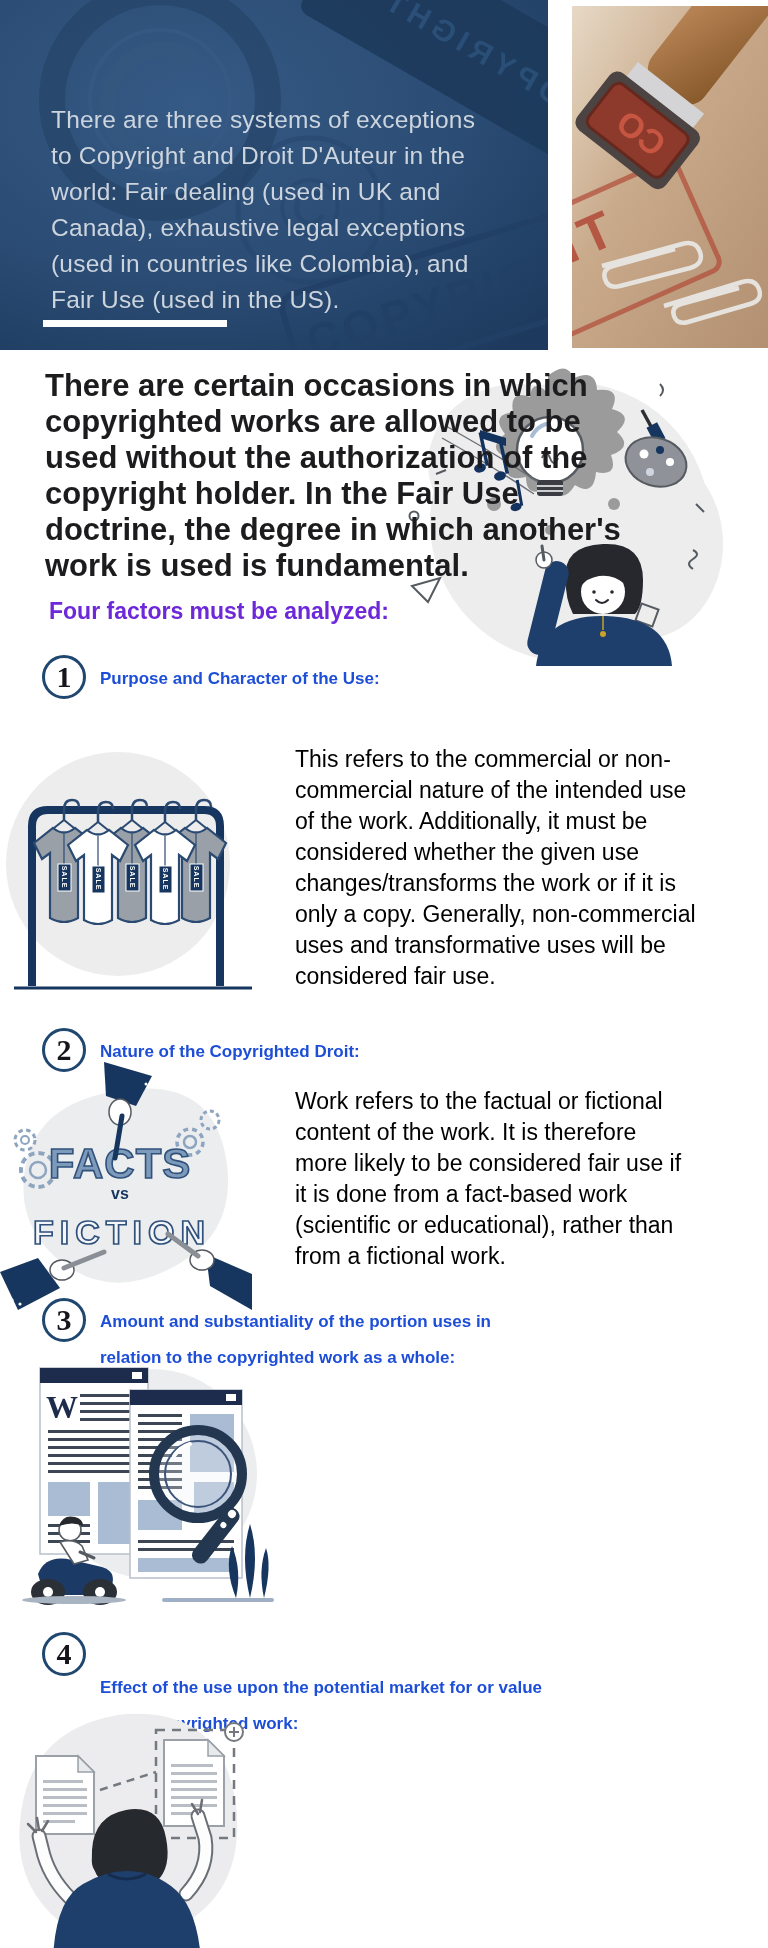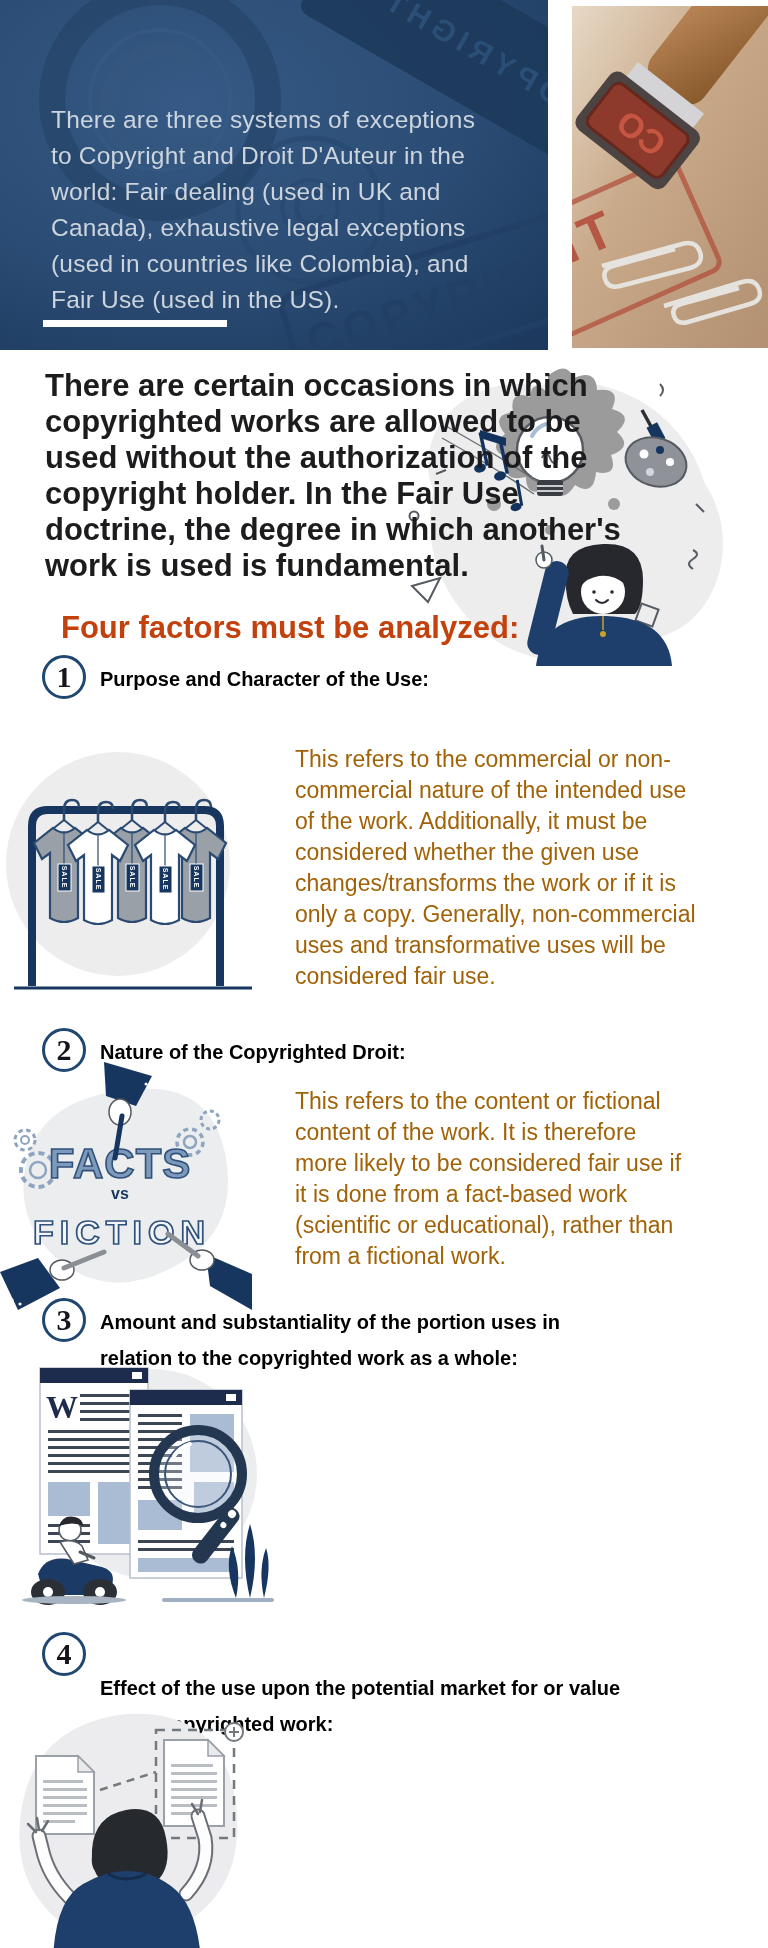--- a/index.html
+++ b/index.html
@@ -8,29 +8,29 @@
   
   .hero-left{position:absolute;left:0;top:0;width:548px;height:350px;background:#2b4c74;overflow:hidden;}
   .hero-left svg{position:absolute;left:0;top:0;}
   .hero-text{position:absolute;left:43px;top:94px;width:480px;margin:8px;font-size:24.5px;line-height:36px;
              font-weight:400;color:#ccd4dd;white-space:pre-line;letter-spacing:.2px;z-index:2;}
   .hero-underline{position:absolute;left:43px;top:320px;width:184px;height:7px;background:#ffffff;z-index:2;}
   .hero-right{position:absolute;left:572px;top:6px;width:196px;height:342px;overflow:hidden;}
   
   .intro{position:absolute;left:45px;top:368px;margin:0;font-size:31px;line-height:36px;font-weight:700;
          color:#1c1c1e;white-space:pre-line;z-index:2;}
-  .lead-in{position:absolute;left:45px;top:594px;margin:16px;font-size:31px;font-weight:700;color:#c2410c;z-index:2;}
+  .lead-in{position:absolute;left:45px;top:594px;margin:4px;font-size:23px;font-weight:700;color:#6d28d9;z-index:2;}
   .illo-idea{position:absolute;left:398px;top:354px;z-index:1;}
   
   .factor-num{position:absolute;left:42px;width:44px;height:44px;box-sizing:border-box;border:3px solid #20476f;
               border-radius:50%;display:flex;align-items:center;justify-content:center;background:#fff;
               font-family:"Liberation Serif",serif;font-size:30px;font-weight:700;color:#14161c;}
-  .factor-title{position:absolute;left:100px;margin:0;font-size:20px;line-height:36px;font-weight:700;
-                color:#000000;white-space:pre-line;width:640px;}
-  .factor-desc{position:absolute;left:295px;margin:0;font-size:23px;line-height:31px;color:#a16207;
+  .factor-title{position:absolute;left:100px;margin:0;font-size:17px;line-height:36px;font-weight:700;
+                color:#1d4ed8;white-space:pre-line;width:640px;}
+  .factor-desc{position:absolute;left:295px;margin:0;font-size:23px;line-height:31px;color:#000000;
                white-space:pre-line;width:440px;}
   .num1{top:655px}.ttl1{top:661px}.dsc1{top:744px}
   .num2{top:1028px}.ttl2{top:1034px}.dsc2{top:1086px}
   .num3{top:1298px}.ttl3{top:1304px}.dsc3{top:1414px}
   .num4{top:1632px}.ttl4{top:1670px}.dsc4{top:1724px}
   .illo-shirts{position:absolute;left:0;top:712px;}
   .illo-facts{position:absolute;left:0;top:1062px;}
   .illo-news{position:absolute;left:12px;top:1356px;}
   .illo-copy{position:absolute;left:8px;top:1698px;}
 </style>
@@ -215,21 +215,21 @@
     <line x1="14" y1="276" x2="252" y2="276" stroke="#16365f" stroke-width="3"></line>
     <use href="#tee" transform="translate(64,114)" fill="#9aa0a8"></use>
     <use href="#tee" transform="translate(132,114)" fill="#99a0a8"></use>
     <use href="#tee" transform="translate(196,114)" fill="#9aa0a8"></use>
     <use href="#tee" transform="translate(98,116)" fill="#ffffff"></use>
     <use href="#tee" transform="translate(165,116)" fill="#ffffff"></use>
   </svg>
 
   <div class="factor-num num2">2</div>
   <h2 class="factor-title ttl2">Nature of the Copyrighted Droit:</h2>
-  <p class="factor-desc dsc2">This refers to the content or fictional
+  <p class="factor-desc dsc2">Work refers to the factual or fictional
 content of the work. It is therefore
 more likely to be considered fair use if
 it is done from a fact-based work
 (scientific or educational), rather than
 from a fictional work.</p>
 
   <svg class="illo-facts" width="252" height="248" viewBox="0 0 252 248">
     <path d="M126,28 q86,-12 100,68 q12,70 -44,104 q-62,38 -112,6 q-52,-34 -46,-92 q8,-76 102,-86 z" fill="#ecedee"></path>
     <g fill="none" stroke="#8ea5c0">
       <circle cx="38" cy="108" r="17" stroke-width="4" stroke-dasharray="6 4"></circle>

